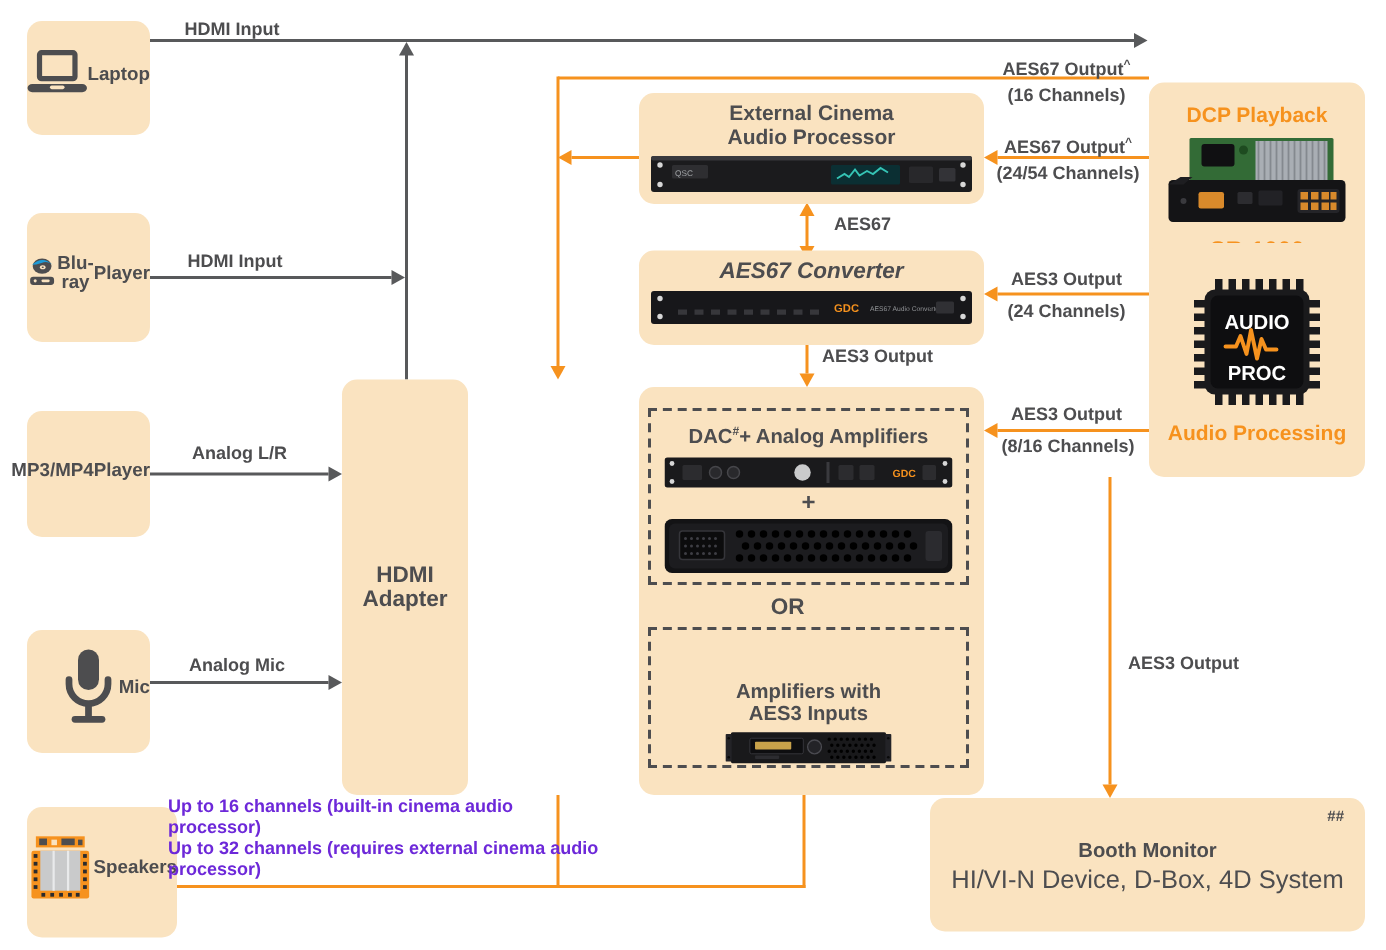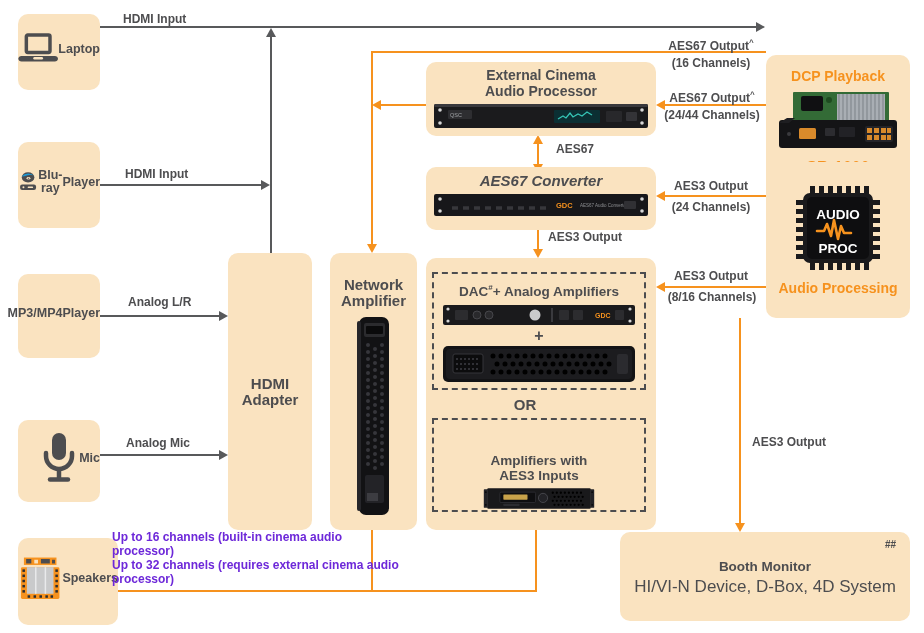--- a/index.html
+++ b/index.html
@@ -152,35 +152,20 @@
       </g>
     </svg>
     <div class="srclabel">Speakers</div>
   </div>
 
   <div class="box" style="left:228px;top:253px;width:84px;height:277px;display:flex;flex-direction:column;align-items:center;justify-content:center;">
     <div class="btitle" style="font-size:15px;">HDMI</div>
     <div class="btitle" style="font-size:15px;">Adapter</div>
   </div>
 
-  <div class="box" style="left:330px;top:253px;width:87px;height:277px;display:flex;flex-direction:column;align-items:center;padding-top:24px;">
-    <div class="btitle" style="font-size:15px;line-height:16px;">Network</div>
-    <div class="btitle" style="font-size:15px;line-height:16px;">Amplifier</div>
-    <svg width="36" height="198" viewBox="0 0 36 198" style="margin-top:8px;">
-      <rect x="3" y="0" width="30" height="198" rx="7" fill="#121214"></rect>
-      <rect x="1" y="4" width="4" height="190" rx="2" fill="#26262A"></rect>
-      <rect x="8" y="6" width="21" height="14" rx="2" fill="#2B2B2E"></rect>
-      <rect x="10" y="9" width="17" height="8" rx="1" fill="#0A0A0B"></rect>
-      <line x1="12" y1="28" x2="12" y2="150" stroke="#36363B" stroke-width="4" stroke-dasharray="0 7" stroke-linecap="round"></line>
-      <line x1="19" y1="32" x2="19" y2="154" stroke="#36363B" stroke-width="4" stroke-dasharray="0 7" stroke-linecap="round"></line>
-      <line x1="26" y1="28" x2="26" y2="150" stroke="#36363B" stroke-width="4" stroke-dasharray="0 7" stroke-linecap="round"></line>
-      <rect x="9" y="158" width="19" height="28" rx="2" fill="#232327"></rect>
-      <rect x="11" y="176" width="11" height="8" fill="#3C3C41"></rect>
-    </svg>
-  </div>
 
   <div class="box" style="left:426px;top:258px;width:230px;height:272px;"></div>
 
   <div class="dashedbox" style="left:432px;top:272px;width:214px;height:118px;">
     <div class="btitle" style="font-size:13.5px;"><span>DAC</span><sup>#</sup><span>+ Analog Amplifiers</span></div>
     <svg width="192" height="22" viewBox="0 0 192 22" style="margin-top:4px;">
       <rect x="0" y="1" width="192" height="20" rx="2" fill="#1A1A1C"></rect>
       <circle cx="5" cy="5" r="1.6" fill="#D7D7D7"></circle>
         <circle cx="187" cy="5" r="1.6" fill="#D7D7D7"></circle>
       <circle cx="5" cy="17" r="1.6" fill="#D7D7D7"></circle>
@@ -346,21 +331,21 @@
 
   <div class="clabel" style="left:123px;top:13px;">HDMI Input</div>
   <div class="clabel" style="left:125px;top:168px;">HDMI Input</div>
   <div class="clabel" style="left:128px;top:296px;">Analog L/R</div>
   <div class="clabel" style="left:126px;top:437px;">Analog Mic</div>
 
   <div class="clabel cl-c" style="left:658px;top:36px;width:106px;"><span>AES67 Output</span><sup>^</sup></div>
   <div class="clabel cl-c" style="left:658px;top:57px;width:106px;">(16 Channels)</div>
 
   <div class="clabel cl-c" style="left:656px;top:88px;width:112px;"><span>AES67 Output</span><sup>^</sup></div>
-  <div class="clabel cl-c" style="left:650px;top:109px;width:124px;">(24/44 Channels)</div>
+  <div class="clabel cl-c" style="left:650px;top:109px;width:124px;">(24/54 Channels)</div>
 
   <div class="clabel cl-c" style="left:658px;top:180px;width:106px;">AES3 Output</div>
   <div class="clabel cl-c" style="left:656px;top:201px;width:110px;">(24 Channels)</div>
 
   <div class="clabel" style="left:556px;top:143px;">AES67</div>
   <div class="clabel" style="left:548px;top:231px;">AES3 Output</div>
 
   <div class="clabel cl-c" style="left:658px;top:270px;width:106px;">AES3 Output</div>
   <div class="clabel cl-c" style="left:652px;top:291px;width:120px;">(8/16 Channels)</div>
 

